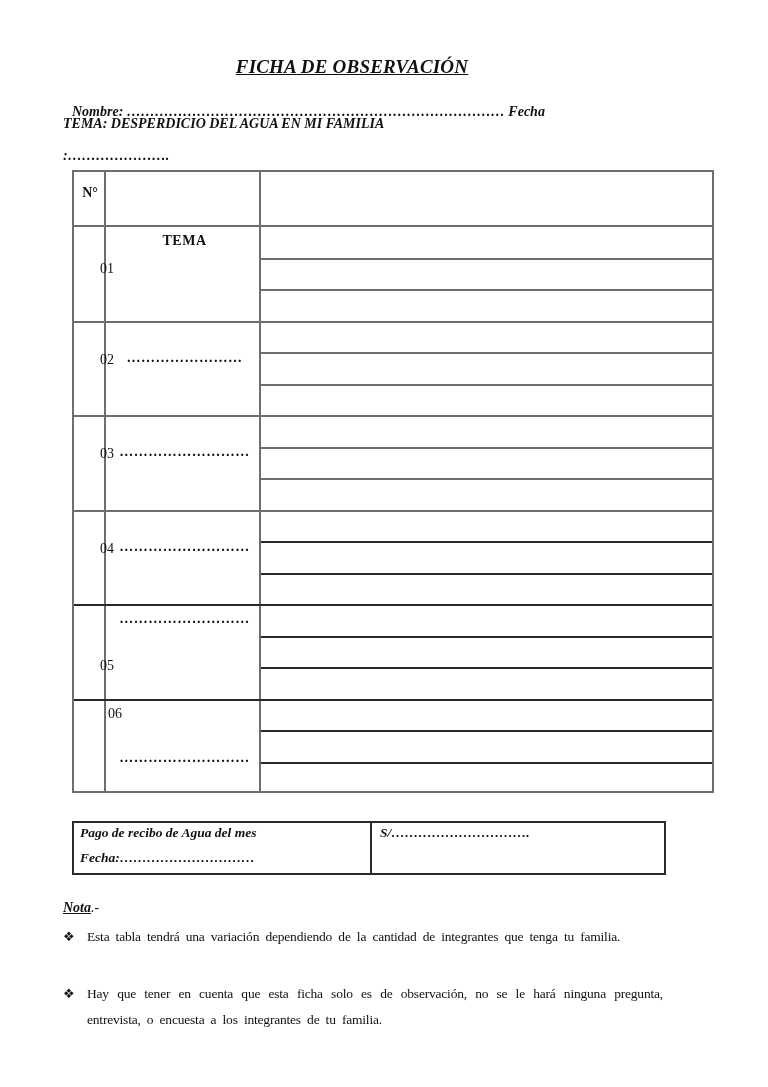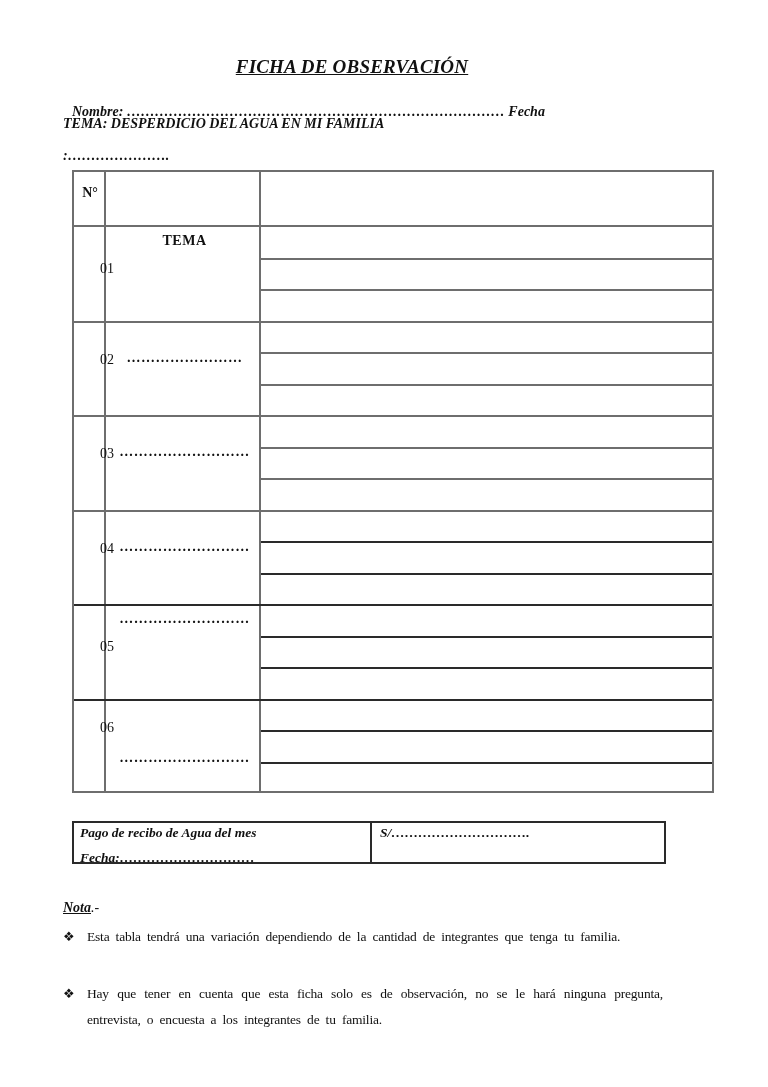--- a/index.html
+++ b/index.html
@@ -42,21 +42,21 @@
   .member {
     position: absolute; left: 34px; width: 153px; text-align: center;
     font-weight: bold; font-size: 14px; letter-spacing: 0.5px;
   }
   .cell {
     position: absolute; left: 189px; right: 0; height: 29px;
   }
 
   
   .pay {
-    left: 72px; top: 821px; width: 594px; height: 43px;
+    left: 72px; top: 821px; width: 594px; height: 54px;
     border: 2px solid #2a2a2a; box-sizing: border-box;
   }
   .pay .div { position: absolute; left: 296px; top: 0; bottom: 0; width: 2px; background: #2a2a2a; }
   .pay .t {
     position: absolute; font-size: 13.5px; font-weight: bold; font-style: italic; white-space: nowrap;
   }
 
   
   .nota {
     left: 63px; top: 900px; font-size: 14px; font-weight: bold; font-style: italic;
@@ -114,29 +114,29 @@
       <div class="hline" style="left: 187px; right: 0px; top: 306px;"></div>
       <div class="hline" style="left: 0px; right: 0px; top: 337.5px;"></div>
       <div class="rownum" style="top: 368.5px;">04</div>
       <div class="member" style="top: 366.5px;">………………………</div>
       <div class="cell" style="top: 338.5px;"></div>
       <div class="cell" style="top: 370px;"></div>
       <div class="hline dark" style="left: 187px; right: 0px; top: 369px;"></div>
       <div class="cell" style="top: 401.5px;"></div>
       <div class="hline dark" style="left: 187px; right: 0px; top: 400.5px;"></div>
       <div class="hline dark" style="left: 0px; right: 0px; top: 432px;"></div>
-      <div class="rownum" style="top: 467px;">05</div>
+      <div class="rownum" style="top: 486px;">05</div>
       <div class="member" style="top: 439px;">………………………</div>
       <div class="cell" style="top: 433px;"></div>
       <div class="cell" style="top: 464.5px;"></div>
       <div class="hline dark" style="left: 187px; right: 0px; top: 463.5px;"></div>
       <div class="cell" style="top: 496px;"></div>
       <div class="hline dark" style="left: 187px; right: 0px; top: 495px;"></div>
       <div class="hline dark" style="left: 0px; right: 0px; top: 526.5px;"></div>
-      <div class="rownum" style="top: 548px;">06</div>
+      <div class="rownum" style="top: 534px; margin-left: 8px;">06</div>
       <div class="member" style="top: 577.5px;">………………………</div>
       <div class="cell" style="top: 527.5px;"></div>
       <div class="cell" style="top: 559px;"></div>
       <div class="hline dark" style="left: 187px; right: 0px; top: 558px;"></div>
       <div class="cell" style="top: 590.5px;"></div>
       <div class="hline dark" style="left: 187px; right: 0px; top: 589.5px;"></div>
     </div>
 </div>
 
 <div class="abs pay">

